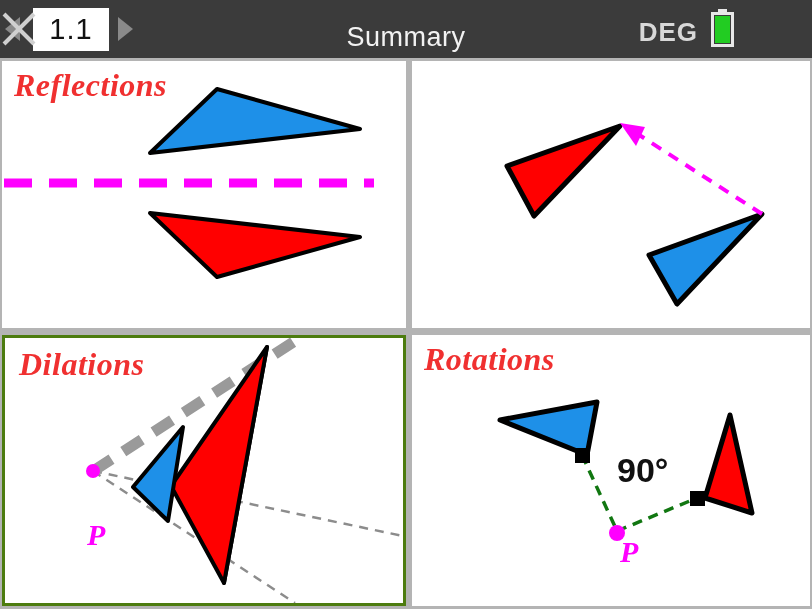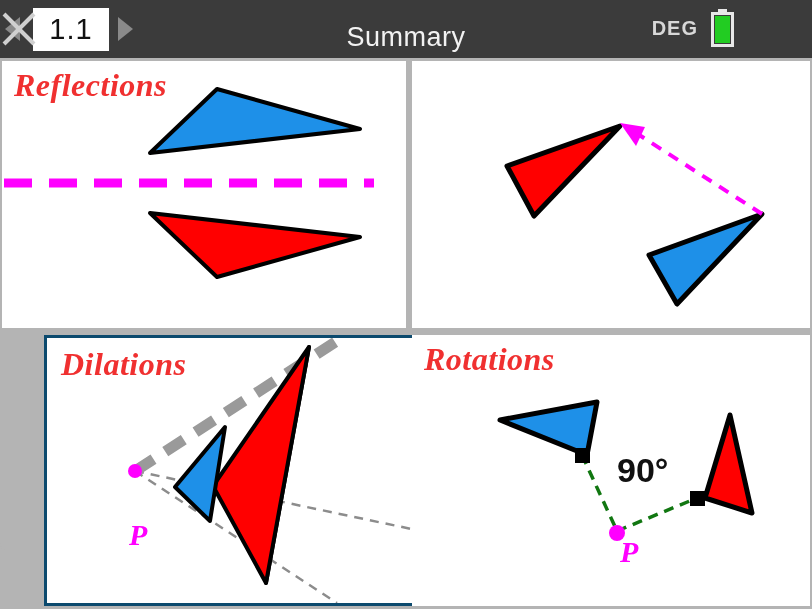--- a/index.html
+++ b/index.html
@@ -31,21 +31,21 @@
     font-family:"Liberation Sans",sans-serif;
   }
   .header-title{
     position:absolute;left:0;top:8px;width:812px;height:58px;
     display:flex;align-items:center;justify-content:center;
     color:#f2f2f2;font-size:27px;letter-spacing:.5px;
     pointer-events:none;
   }
   .deg-label{
     position:absolute;right:114px;top:17px;
-    color:#d8d8d8;font-size:20px;font-weight:bold;letter-spacing:1px;
+    color:#d8d8d8;font-size:26px;font-weight:bold;letter-spacing:1px;
   }
   .battery{
     position:absolute;right:78px;top:9px;width:23px;height:38px;
   }
   .battery .cap{
     position:absolute;left:7px;top:0;width:9px;height:4px;background:#e8e8e8;
   }
   .battery .body{
     position:absolute;left:0;top:3px;width:23px;height:35px;
     border:3px solid #e8e8e8;box-sizing:border-box;background:#3b3b3b;
@@ -55,21 +55,21 @@
   }
   .close-x{
     position:absolute;right:12px;top:10px;width:38px;height:38px;cursor:pointer;
   }
 
   
   .grid{position:absolute;left:0;top:58px;width:812px;height:493px;background:#b4b4b4;border-radius:8px;}
   .panel{position:absolute;background:#ffffff;overflow:hidden;}
   .p-tl{left:2px; top:3px;   width:404px;height:267px;}
   .p-tr{left:412px;top:3px;  width:398px;height:267px;}
-  .p-bl{left:2px; top:277px; width:404px;height:271px;border:3px solid #0c4a6e;box-sizing:border-box;margin-left:42px;}
+  .p-bl{left:2px; top:277px; width:404px;height:271px;border:3px solid #4d7c0f;box-sizing:border-box;}
   .p-br{left:412px;top:277px;width:398px;height:271px;}
 
   .panel-title{
     position:absolute;left:12px;top:6px;
     color:#f03030;
     font-family:"Liberation Serif",serif;
     font-style:italic;font-weight:bold;font-size:32px;
     letter-spacing:.5px;
     white-space:nowrap;
   }

